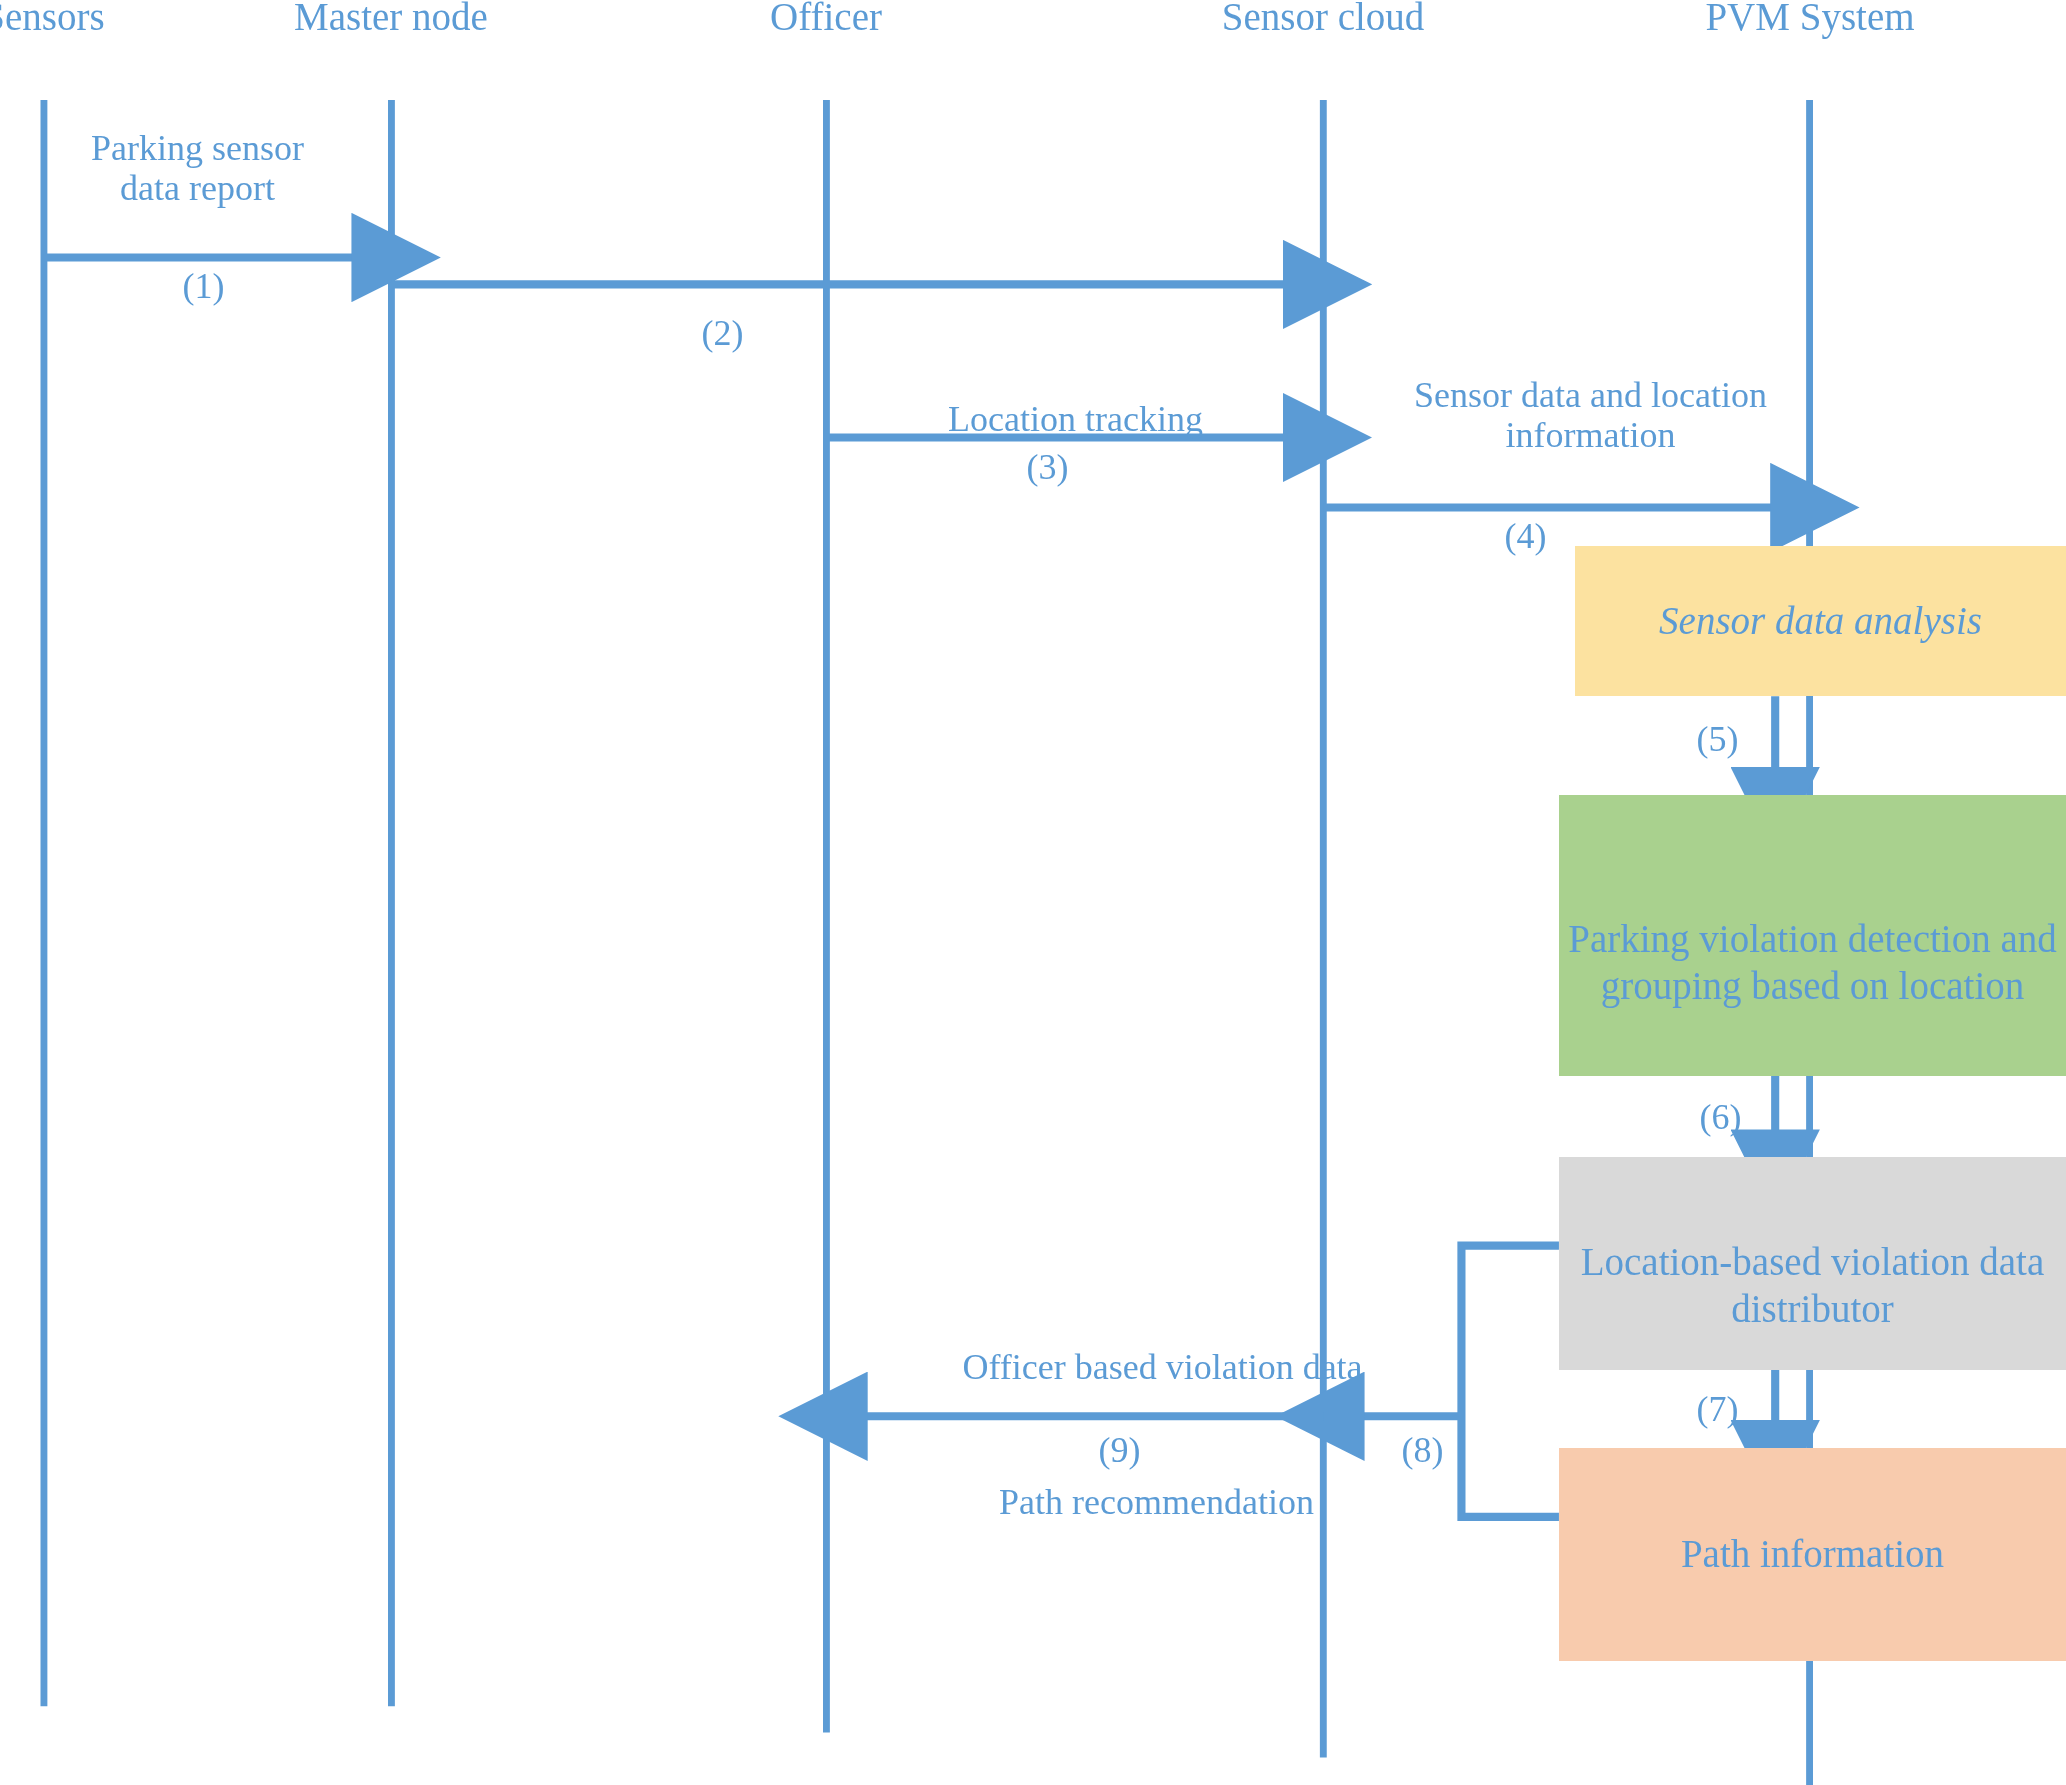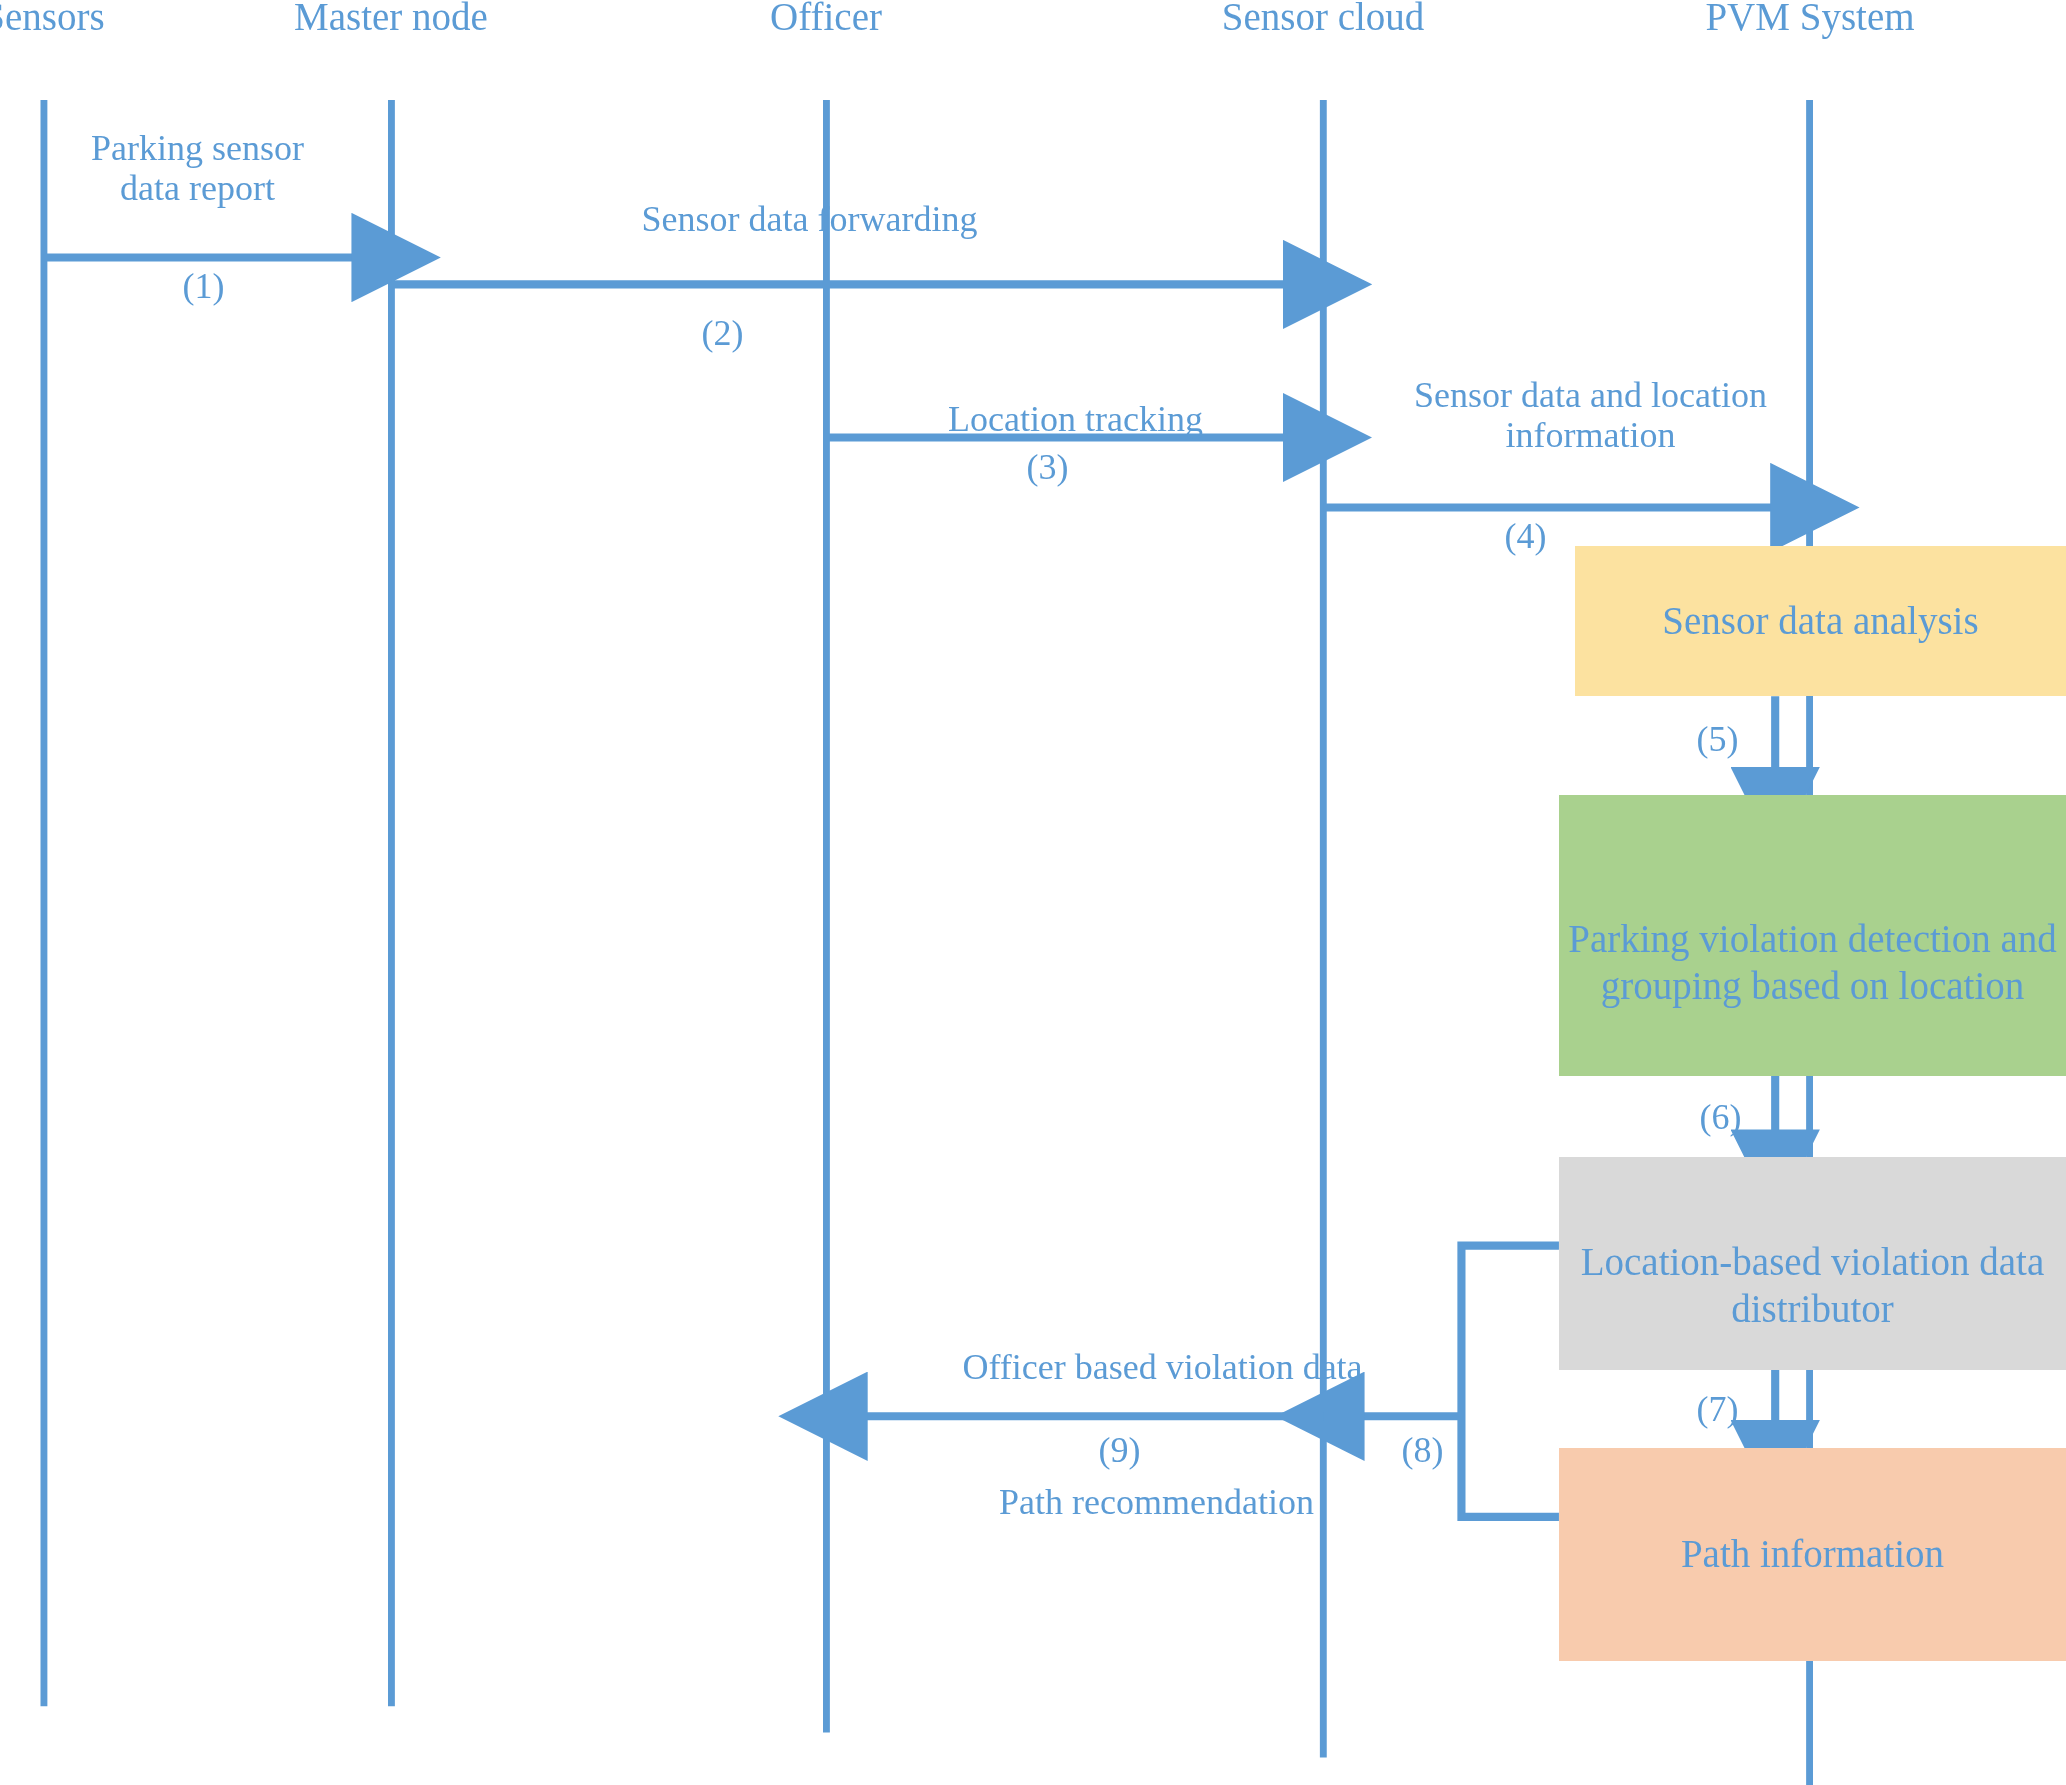--- a/index.html
+++ b/index.html
@@ -93,21 +93,20 @@
 
   <div class="lbl hdr" style="left:-81px;top:-5px;width:250px;">Sensors</div>
   <div class="lbl hdr" style="left:266px;top:-5px;width:250px;">Master node</div>
   <div class="lbl hdr" style="left:701px;top:-5px;width:250px;">Officer</div>
   <div class="lbl hdr" style="left:1198px;top:-5px;width:250px;">Sensor cloud</div>
   <div class="lbl hdr" style="left:1685px;top:-5px;width:250px;">PVM System</div>
 
   <div class="lbl msg" style="left:41px;top:128px;width:313px;">Parking sensor
 data report</div>
 
-  <div class="lbl msg" style="left:472px;top:199px;width:675px;">Sensor data forwarding</div>
 
   <div class="lbl msg" style="left:844px;top:370px;width:463px;margin-top:29px;">Location tracking</div>
 
   <div class="lbl msg" style="left:1328px;top:375px;width:525px;">Sensor data and location
 information</div>
 
   <div class="lbl msg" style="left:856px;top:1347px;width:613px;">Officer based violation data</div>
 
   <div class="lbl msg" style="left:925px;top:1482px;width:463px;">Path recommendation</div>
 
@@ -115,21 +114,21 @@
   <div class="lbl num" style="left:685px;top:313px;width:75px;">(2)</div>
   <div class="lbl num" style="left:1010px;top:447px;width:75px;">(3)</div>
   <div class="lbl num" style="left:1488px;top:516px;width:75px;">(4)</div>
   <div class="lbl num" style="left:1680px;top:719px;width:75px;">(5)</div>
   <div class="lbl num" style="left:1683px;top:1097px;width:75px;">(6)</div>
   <div class="lbl num" style="left:1680px;top:1389px;width:75px;">(7)</div>
   <div class="lbl num" style="left:1385px;top:1430px;width:75px;">(8)</div>
   <div class="lbl num" style="left:1082px;top:1430px;width:75px;">(9)</div>
 
   <div class="procbox" style="left:1575px;top:546px;width:491px;height:150px;background:#FCE2A0;"></div>
-  <div class="boxlabel" style="left:1575px;top:546px;width:491px;height:150px;">Sensor data analysis</div>
+  <div class="boxlabel" style="left:1575px;top:546px;width:491px;height:150px;font-style:italic;">Sensor data analysis</div>
 
   <div class="procbox" style="left:1559px;top:795px;width:507px;height:281px;background:#A9D18E;"></div>
   <div class="boxlabel" style="left:1559px;top:795px;width:507px;height:335px;">Parking violation detection and grouping based on location</div>
 
   <div class="procbox" style="left:1559px;top:1157px;width:507px;height:213px;background:#D9D9D9;"></div>
   <div class="boxlabel" style="left:1559px;top:1157px;width:507px;height:257px;">Location-based violation data distributor</div>
 
   <div class="procbox" style="left:1559px;top:1448px;width:507px;height:213px;background:#F8CBAD;"></div>
   <div class="boxlabel" style="left:1559px;top:1448px;width:507px;height:213px;">Path information</div>
 

